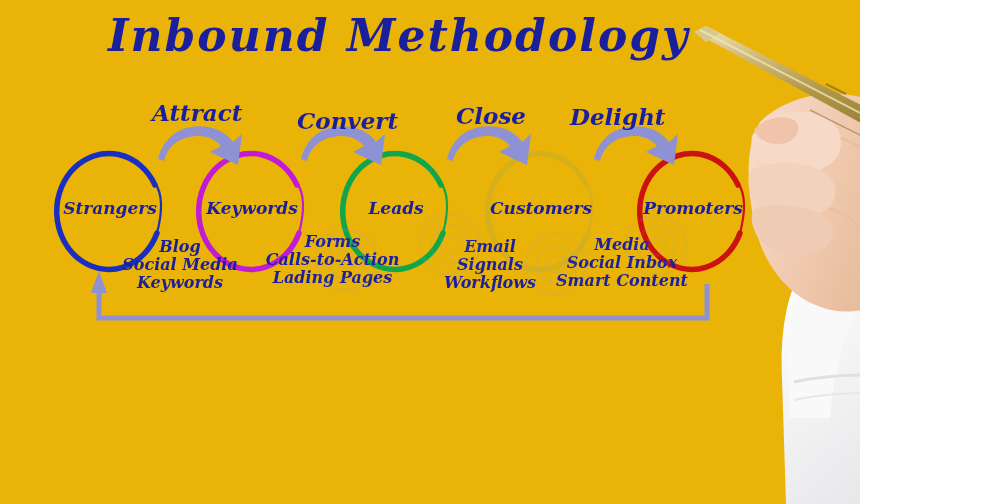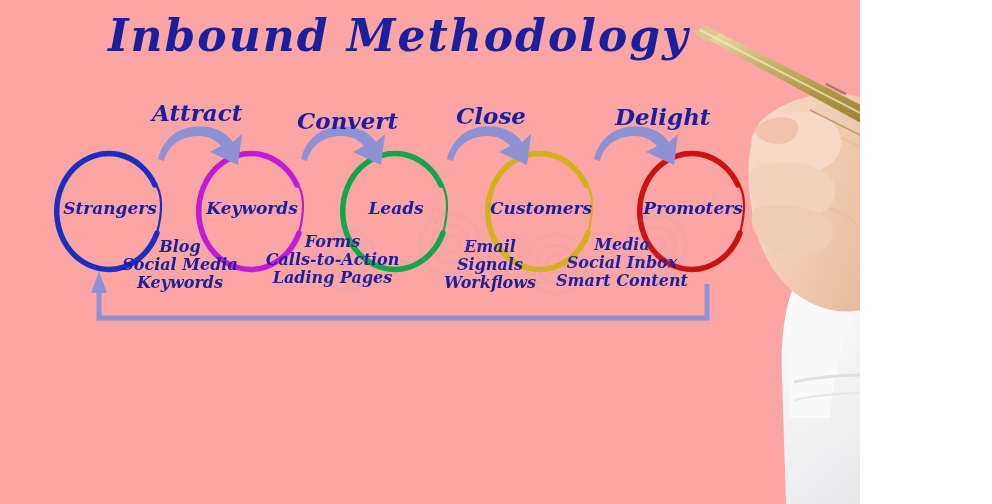--- a/index.html
+++ b/index.html
@@ -4,21 +4,21 @@
 <style>
   html, body {
     margin: 0;
     padding: 0;
     background: #ffffff;
   }
   #canvas {
     position: relative;
     width: 860px;
     height: 504px;
-    background: #fca5a5;
+    background: #eab308;
     overflow: hidden;
     font-family: "DejaVu Serif", serif;
   }
 
   
   #title {
     position: absolute;
     left: 108px;
     top: 10px;
     font-family: "DejaVu Serif", serif;
@@ -183,21 +183,21 @@
     <div class="stage-label">Customers</div>
   </div>
 
   <div class="stage" style="left:637px; top:150px;">
     <div class="stage-label">Promoters</div>
   </div>
 
   <div class="arrow-label" style="left:152px; top:99px;">Attract</div>
   <div class="arrow-label" style="left:297px; top:107px;">Convert</div>
   <div class="arrow-label" style="left:456px; top:102px;">Close</div>
-  <div class="arrow-label" style="left:615px; top:103px;">Delight</div>
+  <div class="arrow-label" style="left:570px; top:103px;">Delight</div>
 
   <div class="tactics" style="left:120px; top:238px; width:120px;">
     <div>Blog</div>
     <div>Social Media</div>
     <div>Keywords</div>
   </div>
 
   <div class="tactics" style="left:265px; top:233px; width:135px;">
     <div>Forms</div>
     <div>Calls-to-Action</div>

